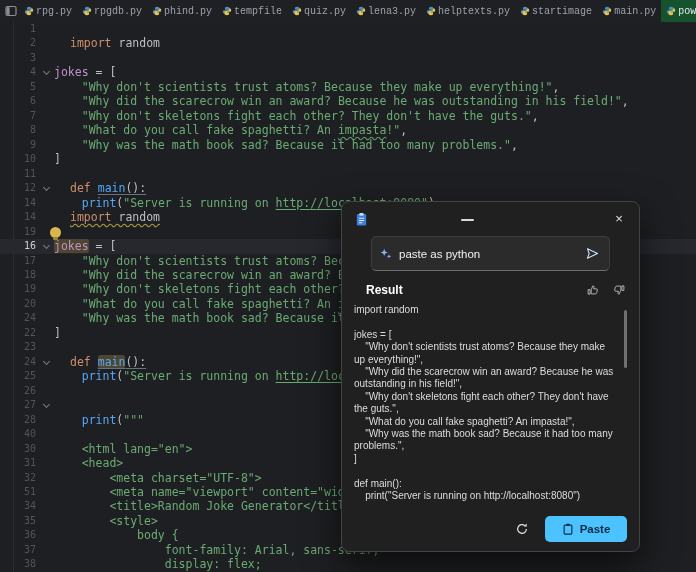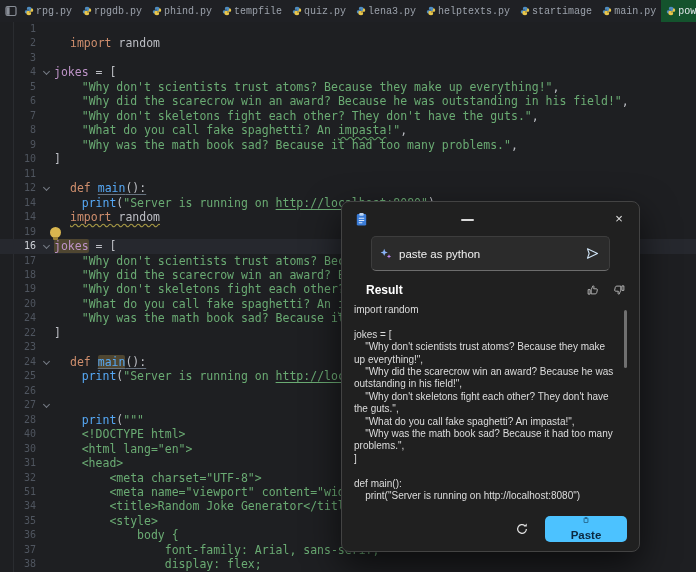--- a/index.html
+++ b/index.html
@@ -63,21 +63,21 @@
   .ov-result-label{font-size:12px;font-weight:bold;color:#ffffff;}
   .ov-feedback{display:flex;gap:10px;align-items:center;}
   .ov-result{position:relative;margin:0 12px;height:211px;overflow:hidden;}
   .ov-result .txt{white-space:pre-wrap;word-wrap:break-word;font-size:10px;line-height:12.4px;
     color:#dcdcdc;padding-right:12px;}
   .ov-scrollthumb{position:absolute;right:0;top:6px;width:3px;height:58px;background:#707070;border-radius:2px;}
   .ov-footer{position:absolute;left:0;right:0;bottom:0;height:44px;display:flex;align-items:center;
     justify-content:flex-end;gap:14px;padding:0 12px;}
   .paste-btn{height:26px;min-width:82px;background:#4cc2ff;color:#0b2940;border:none;border-radius:5px;
     font-size:11.5px;font-weight:bold;font-family:"Liberation Sans",sans-serif;
-    display:flex;align-items:center;justify-content:center;gap:6px;cursor:pointer;flex-direction:column;}
+    display:flex;align-items:center;justify-content:center;gap:6px;cursor:pointer;}
 </style>
 </head>
 <body>
 
 <div class="tabbar">
   <span class="tb-lead">
     <svg width="12" height="12" viewBox="0 0 12 12">
       <rect x="1" y="1.5" width="10" height="9" rx="1.5" fill="none" stroke="#8a8f98" stroke-width="1.2"></rect>
       <rect x="1.6" y="2.2" width="3" height="7.6" fill="#8a8f98"></rect>
     </svg>
@@ -305,21 +305,20 @@
         </span>
       </div>
       <div class="line">
         <span class="ln">28</span>
         <span class="fold"></span>
         <span class="code"><span class="pl">    </span><span class="bi">print</span><span class="pl">(</span><span class="str">"""</span></span>
       </div>
       <div class="line">
         <span class="ln">40</span>
         <span class="fold"></span>
-        <span class="code"><span class="str">    &lt;!DOCTYPE html&gt;</span></span>
       </div>
       <div class="line">
         <span class="ln">30</span>
         <span class="fold"></span>
         <span class="code"><span class="str">    &lt;html lang="en"&gt;</span></span>
       </div>
       <div class="line">
         <span class="ln">31</span>
         <span class="fold"></span>
         <span class="code"><span class="str">    &lt;head&gt;</span></span>

